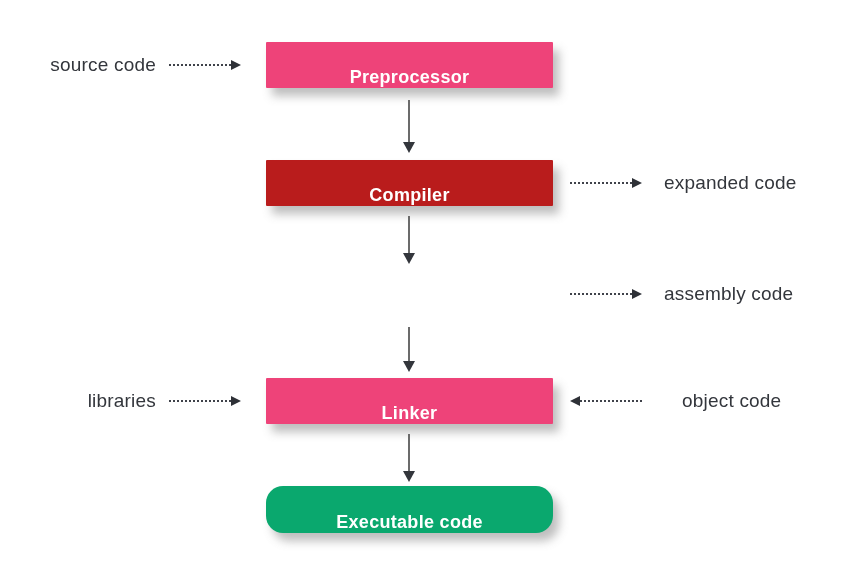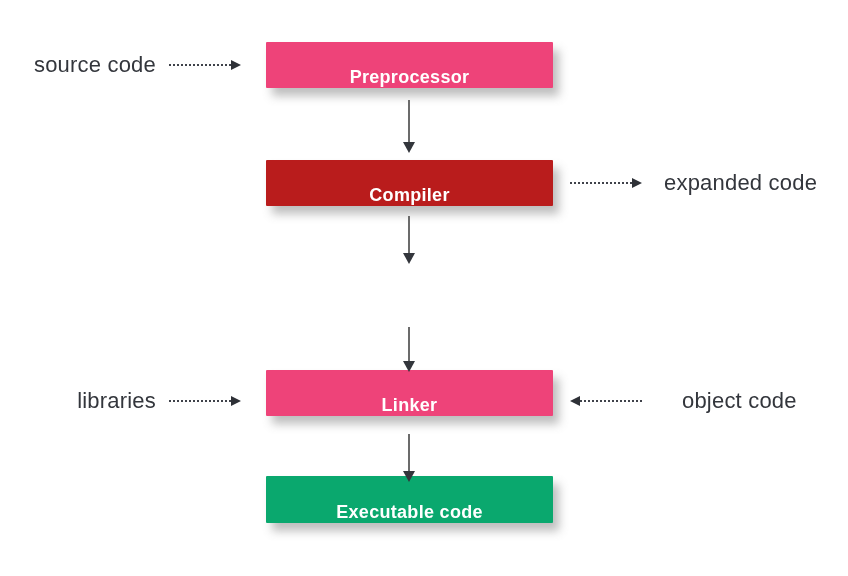--- a/index.html
+++ b/index.html
@@ -27,22 +27,22 @@
     color: #ffffff;
     font-size: 18px;
     font-weight: 600;
     letter-spacing: 0.3px;
     border-radius: 1px;
     box-shadow: 6px 8px 10px rgba(110,110,110,0.45);
   }
   .box-preprocessor { top: 42px; }
   .box-compiler     { top: 160px; }
   .box-assembler    { top: 271px; }
-  .box-linker       { top: 370px; }
-  .box-executable   { top: 476px; height: 47px; }
+  .box-linker       { top: 378px; }
+  .box-executable   { top: 486px; height: 47px; border-radius: 17px; }
 
   
   .v-arrow {
     position: absolute;
     left: 402px;
     width: 14px;
     display: flex;
     flex-direction: column;
     align-items: center;
   }
@@ -64,21 +64,21 @@
   .v4 { top: 434px; height: 48px; }
 
   
   .annotation {
     position: absolute;
     display: flex;
     align-items: center;
     height: 26px;
   }
   .annotation .ann-label {
-    font-size: 22px;
+    font-size: 19px;
     color: #33363c;
     letter-spacing: 0.2px;
     white-space: nowrap;
   }
   .ann-left {
     left: 0;
     width: 241px;
     justify-content: flex-end;
     gap: 13px;
   }
@@ -173,20 +173,27 @@
   </div>
 
   <div class="annotation ann-right ann-expanded">
     <span class="dotted-arrow">
       <span class="dots"></span>
       <span class="head-right"></span>
     </span>
     <span class="ann-label">expanded code</span>
   </div>
 
+  <div class="annotation ann-right ann-assembly">
+    <span class="dotted-arrow">
+      <span class="dots"></span>
+      <span class="head-right"></span>
+    </span>
+    <span class="ann-label">assembly code</span>
+  </div>
 
   <div class="annotation ann-right ann-object">
     <span class="dotted-arrow">
       <span class="head-left"></span>
       <span class="dots"></span>
     </span>
     <span class="ann-label">object code</span>
   </div>
 
 </div>

